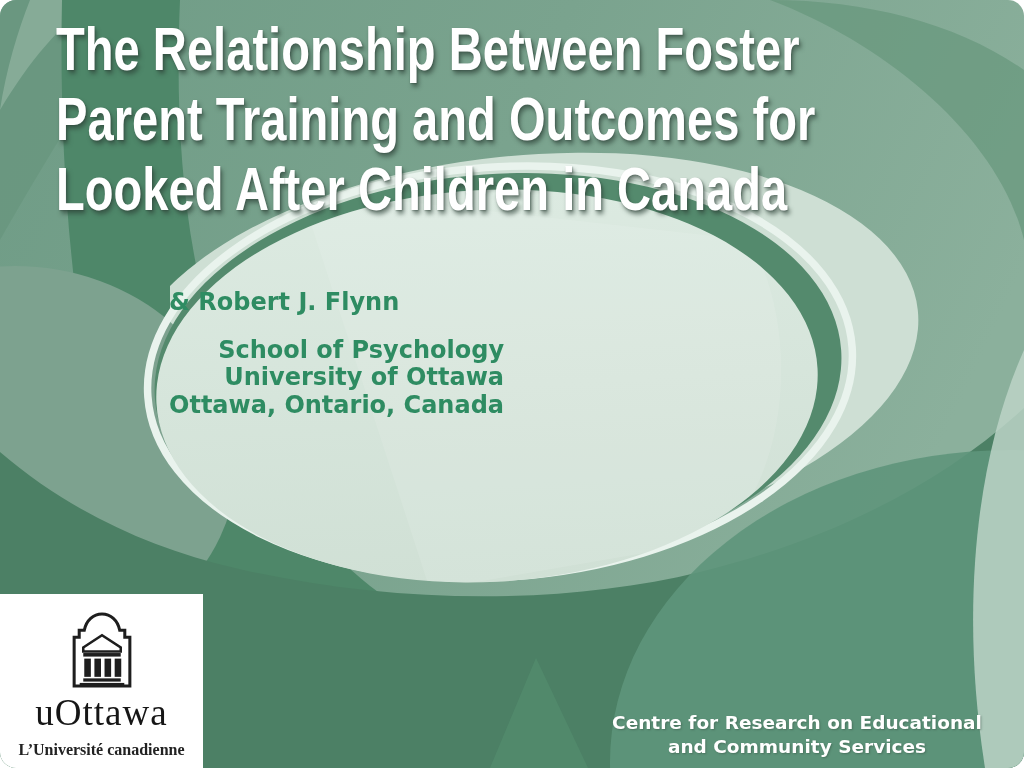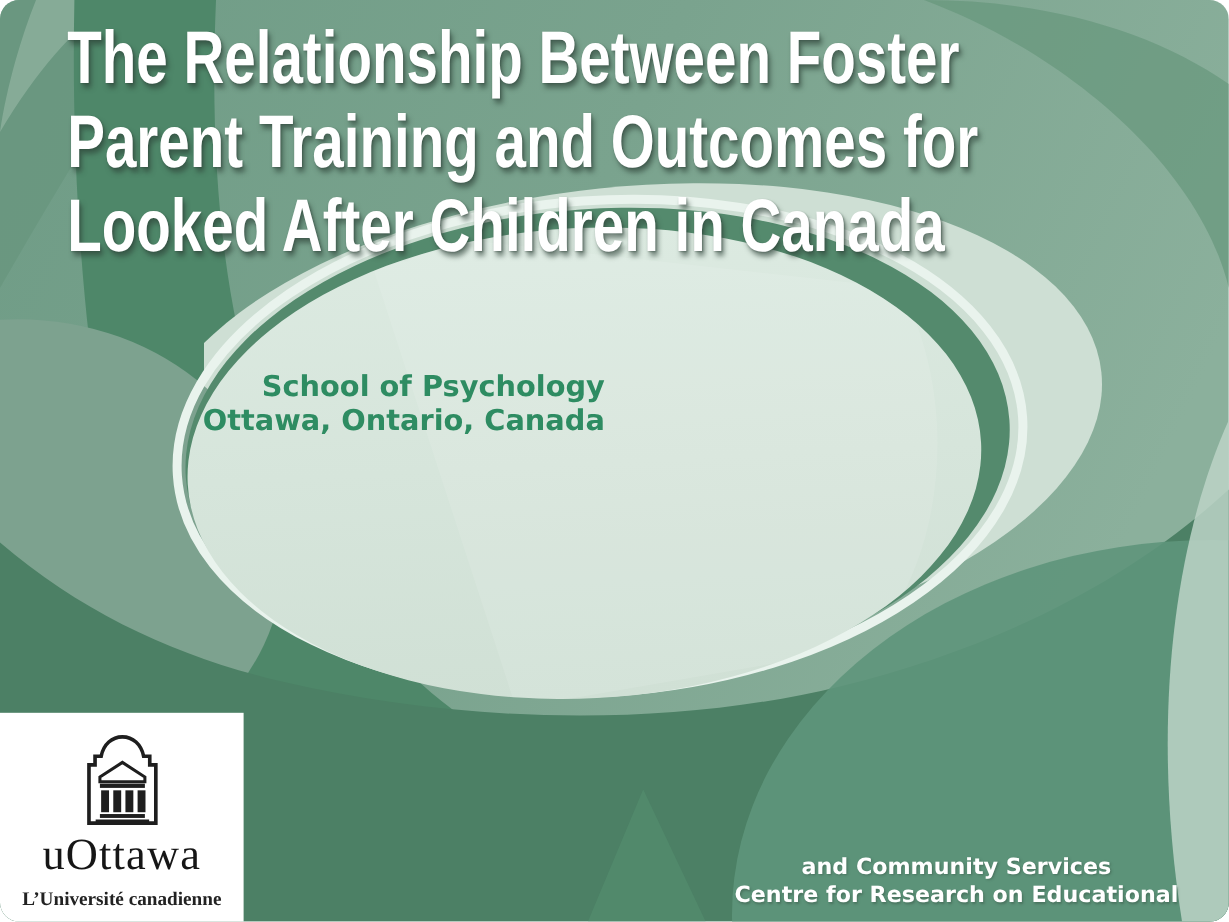--- a/index.html
+++ b/index.html
@@ -108,23 +108,25 @@
   </svg>
 
   <div class="title">
     <div>The Relationship Between Foster</div>
     <div>Parent Training and Outcomes for</div>
     <div>Looked After Children in Canada</div>
   </div>
 
   <div class="authors">
     <div class="grp">
+      <div>&amp; Robert J. Flynn</div>
     </div>
     <div class="grp">
       <div>School of Psychology</div>
+      <div>University of Ottawa</div>
       <div>Ottawa, Ontario, Canada</div>
     </div>
   </div>
 
   <div class="logo-box">
     <svg class="crest" width="64" height="78" viewBox="0 0 63 77" aria-hidden="true">
       <path d="M4,74 V26 H9 V19 H14 C16,9 23,3 31.5,3 C40,3 47,9 49,19 H54 V26 H59 V74 Z" fill="none" stroke="#1e1e1e" stroke-width="3"></path>
       <path d="M13,36 L31.5,24 L50,36 V40 H13 Z" fill="none" stroke="#1e1e1e" stroke-width="2.5"></path>
       <rect x="13" y="41.5" width="37" height="3.5" fill="#1e1e1e"></rect>
       <rect x="14" y="47" width="6.5" height="18" fill="#1e1e1e"></rect>
@@ -134,17 +136,17 @@
       <rect x="13" y="66.5" width="37" height="3.2" fill="#1e1e1e"></rect>
       <rect x="9.5" y="71" width="44" height="3.2" fill="#1e1e1e"></rect>
     </svg>
     <div class="logo-wordmark">uOttawa</div>
     <div class="logo-tagline">
       <div>L’Université canadienne</div>
     </div>
   </div>
 
   <div class="footer">
+    <div>Centre for Research on Educational</div>
     <div>and Community Services</div>
-    <div>Centre for Research on Educational</div>
   </div>
 
 </div>
 
 </body></html>

